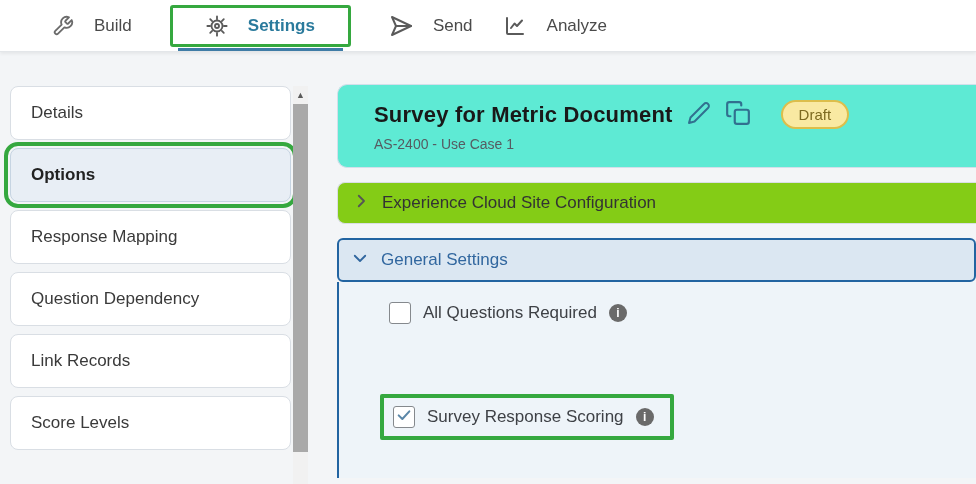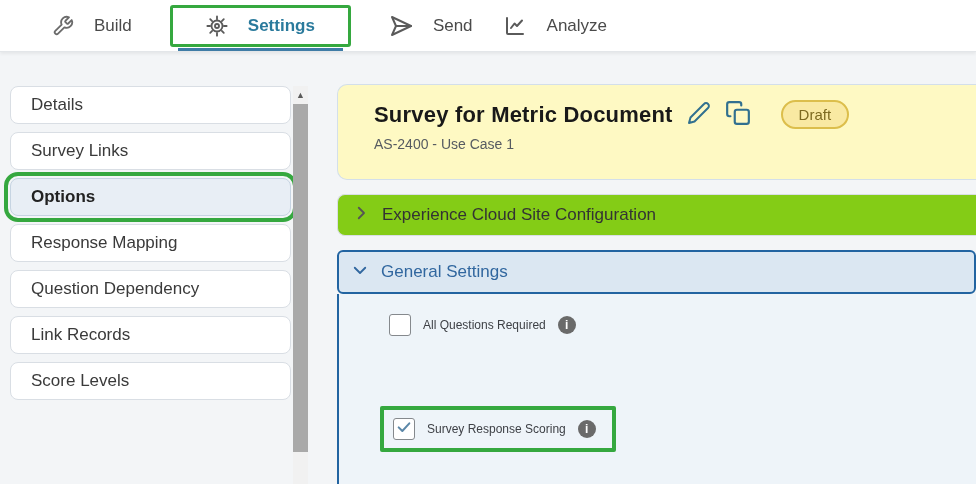--- a/index.html
+++ b/index.html
@@ -31,21 +31,21 @@
   }
   .tab.annotated .tab-label { color:#2a7a9c; font-weight:bold; }
   .tab-underline {
     position:absolute; left:5px; right:5px; bottom:-7px; height:3px;
     background:#3e7ca6;
   }
 
   
   .sidebar { position:absolute; left:10px; top:86px; width:281px; }
   .side-item {
-    height:38px; background:#fff; border:1px solid #d9dee4; border-radius:8px;
+    height:54px; background:#fff; border:1px solid #d9dee4; border-radius:8px;
     margin-bottom:8px; display:flex; align-items:center; padding-left:20px;
     font-size:17px; color:#3a3a3a; cursor:pointer;
   }
   .side-item.selected {
     background:#e8eef5; font-weight:bold; color:#222;
     border-color:#c6d4e2;
     outline:4px solid #35a83f; outline-offset:2px;
   }
 
   
@@ -59,22 +59,22 @@
   }
   .v-scrollbar .thumb {
     position:absolute; top:18px; left:0; width:15px; height:348px;
     background:#a9a9a9;
   }
 
   
   .main { position:absolute; left:337px; right:0; top:84px; }
 
   .header-card {
-    background:#fef9c3; border:1px solid #d3dfea; border-right:none;
-    border-radius:10px 0 0 10px; height:96px; padding:15px 0 0 36px;
+    background:#5eead4; border:1px solid #d3dfea; border-right:none;
+    border-radius:10px 0 0 10px; height:84px; padding:15px 0 0 36px;
   }
   .title-row { display:flex; align-items:center; gap:14px; }
   .page-title { font-size:22px; font-weight:bold; color:#191919; letter-spacing:0.2px; }
   .icon-btn { background:none; border:none; padding:0; cursor:pointer; display:flex; }
   .badge {
     margin-left:16px; background:#f9e9a2; border:2px solid #dcbe4b; color:#7d6a20;
     border-radius:16px; padding:4px 16px; font-size:15px;
   }
   .subtitle { margin-top:7px; font-size:14px; color:#565b61; }
 
@@ -96,21 +96,21 @@
     border-left:2px solid #2264a1; background:#eef4f9;
     min-height:196px; padding-top:20px;
   }
 
   .opt-row { display:flex; align-items:center; gap:12px; margin-left:50px; }
   .checkbox {
     width:22px; height:22px; background:#fff; border:1.5px solid #85898d;
     border-radius:3px; display:flex; align-items:center; justify-content:center;
     cursor:pointer; flex:none;
   }
-  .opt-label { font-size:12px; color:#3e4146; }
+  .opt-label { font-size:17px; color:#3e4146; }
   .info-icon {
     width:18px; height:18px; border-radius:50%; background:#6a6a6a; color:#fff;
     display:inline-flex; align-items:center; justify-content:center;
     font-size:12px; font-weight:bold; cursor:pointer; flex:none;
   }
   .annotated-row {
     display:inline-flex; border:4px solid #35a83f; border-radius:2px;
     padding:8px 16px 8px 9px; margin-left:41px; margin-top:70px;
     background:transparent;
   }
@@ -169,21 +169,20 @@
           <polyline points="8 14 11.5 9.5 14 12 19 6.5"></polyline>
         </svg>
     </span>
     <span class="tab-label">Analyze</span>
   </div>
 
 </div>
 
 <div class="sidebar">
   <div class="side-item">Details</div>
-  <div class="side-item">Survey Links</div>
   <div class="side-item selected">Options</div>
   <div class="side-item">Response Mapping</div>
   <div class="side-item">Question Dependency</div>
   <div class="side-item">Link Records</div>
   <div class="side-item">Score Levels</div>
 </div>
 
 <div class="v-scrollbar">
   <div class="arrow-up">▲</div>
   <div class="thumb"></div>

